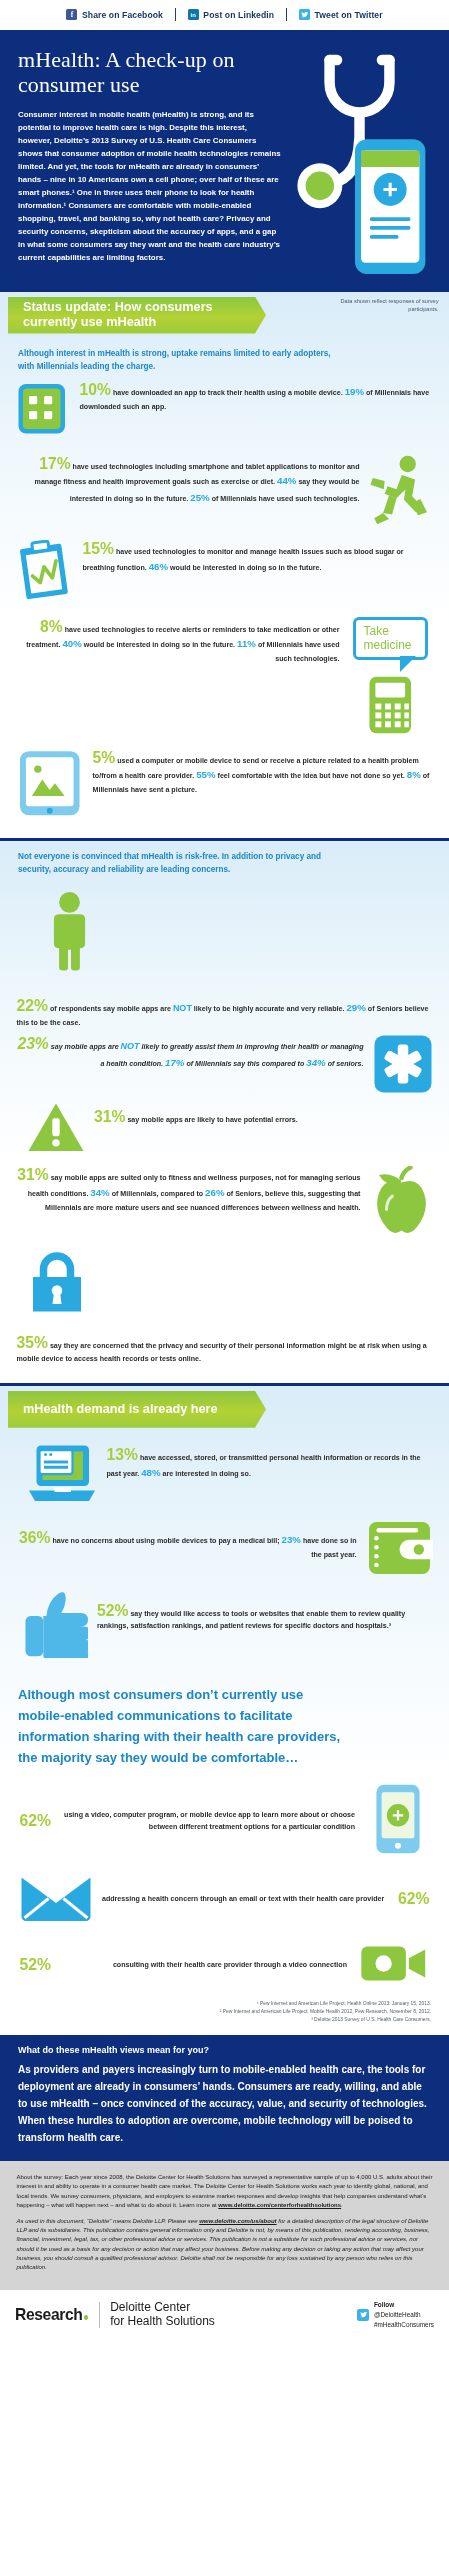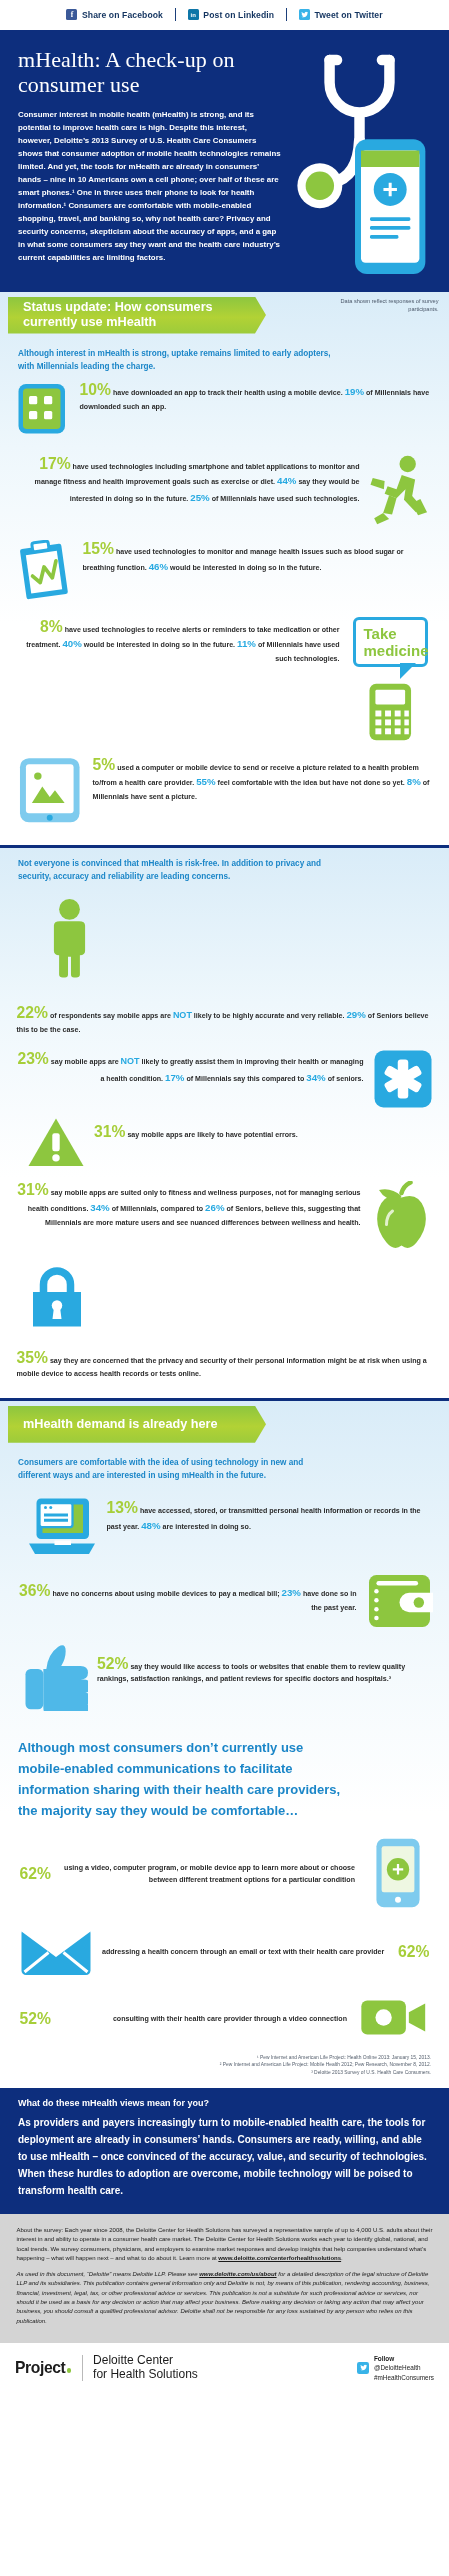--- a/index.html
+++ b/index.html
@@ -61,21 +61,21 @@
   .stat.right { flex-direction:row-reverse; }
   .stat .icon { flex:0 0 auto; display:flex; align-items:flex-start; justify-content:center;}
   .stat .txt { font-size:7.1px; line-height:1.75; color:#2b2b2b; font-weight:700; flex:1; padding-top:1.5px;}
   .stat.right .txt { text-align:right; }
   .big { font-size:15.7px; font-weight:700; color:#a6ce39; line-height:1; }
   .blue { color:#27a9e1; font-weight:700; font-size:9.7px; }
   .not { color:#27a9e1; font-weight:700; font-size:9px; }
 
   
   .bubble { position:relative; background:#fff; border:3.7px solid #29a9e0; border-radius:6px;
-            padding:4.5px 7.5px; color:#8dc63f; font-weight:700; font-size:15px; line-height:1.15;
+            padding:4.5px 7.5px; color:#8dc63f; font-weight:400; font-size:12px; line-height:1.15;
             width:75px; }
   .bubble:after { content:""; position:absolute; right:9px; bottom:-15px; width:0;height:0;
             border-left:0 solid transparent; border-right:16.5px solid transparent;
             border-top:16.5px solid #29a9e0; }
 
   
   .subnote { font-size:13px; color:#1b86c8; font-weight:700; line-height:1.6;
              padding:9px 18px 4.5px 18px; max-width:359px;}
   .pair { display:flex; align-items:center; gap:10.5px; padding:3px 19.5px 1.5px 19.5px; }
   .pair.rev { flex-direction:row-reverse; }
@@ -274,21 +274,21 @@
           <svg width="49" height="81" viewBox="0 0 66 108">
             <circle cx="33" cy="16" r="14" fill="#8dc63f"></circle>
             <path d="M12 38 q0 -6 8 -6 h26 q8 0 8 6 v34 q0 6 -7 6 v26 q0 4 -5 4 h-3 q-4 0 -4 -4 v-24 h-4 v24 q0 4 -4 4 h-3 q-5 0 -5 -4 v-26 q-7 0 -7 -6 z" fill="#8dc63f"></path>
           </svg>
         </div>
         <div class="txt" style="padding-top:18px;">
           <span class="big">22%</span><span> of respondents say mobile apps are </span><span class="not">NOT</span><span> likely to be highly accurate and very reliable. </span><span class="blue">29%</span><span> of Seniors believe this to be the case.</span>
         </div>
       </div>
 
-      <div class="stat right" style="margin-top:13px;">
+      <div class="stat right" style="margin-top:5px;font-style:italic;">
         <div class="icon">
           <svg width="60" height="60" viewBox="0 0 80 80">
             <rect x="2" y="2" width="76" height="76" rx="12" fill="#29a9e0"></rect>
             <g fill="#ffffff" transform="translate(40,40)">
               <rect x="-7" y="-26" width="14" height="52" rx="4"></rect>
               <rect x="-7" y="-26" width="14" height="52" rx="4" transform="rotate(60)"></rect>
               <rect x="-7" y="-26" width="14" height="52" rx="4" transform="rotate(120)"></rect>
             </g>
           </svg>
         </div>
@@ -342,21 +342,20 @@
   </div>
 
   <div class="rule"></div>
 
   <div class="band blue-grad">
     <div class="banner-wrap">
       <div class="banner one-line">
         <h2>mHealth demand is already here</h2>
       </div>
     </div>
-    <div class="lede">Consumers are comfortable with the idea of using technology in new and different ways and are interested in using mHealth in the future.</div>
 
     <div class="stats">
 
       <div class="stat" style="margin-top:7.5px;">
         <div class="icon" style="margin-left:9px;">
           <svg width="72" height="63" viewBox="0 0 96 84">
             <rect x="14" y="2" width="70" height="54" rx="6" fill="#29a9e0"></rect>
             <rect x="22" y="10" width="54" height="38" fill="#8dc63f"></rect>
             <rect x="18" y="8" width="44" height="32" rx="3" fill="#ffffff" stroke="#29a9e0" stroke-width="3"></rect>
             <circle cx="26" cy="14" r="2" fill="#29a9e0"></circle>
@@ -460,21 +459,21 @@
   </div>
 
   <div class="rule-thin"></div>
 
   <div class="legal">
     <p><span>About the survey: Each year since 2008, the Deloitte Center for Health Solutions has surveyed a representative sample of up to 4,000 U.S. adults about their interest in and ability to operate in a consumer health care market. The Deloitte Center for Health Solutions works each year to identify global, national, and local trends. We survey consumers, physicians, and employers to examine market responses and develop insights that help companies understand what’s happening – what will happen next – and what to do about it. Learn more at </span><a href="#">www.deloitte.com/centerforhealthsolutions</a><span>.</span></p>
     <p class="ital"><span>As used in this document, “Deloitte” means Deloitte LLP. Please see </span><a href="#">www.deloitte.com/us/about</a><span> for a detailed description of the legal structure of Deloitte LLP and its subsidiaries. This publication contains general information only and Deloitte is not, by means of this publication, rendering accounting, business, financial, investment, legal, tax, or other professional advice or services. This publication is not a substitute for such professional advice or services, nor should it be used as a basis for any decision or action that may affect your business. Before making any decision or taking any action that may affect your business, you should consult a qualified professional advisor. Deloitte shall not be responsible for any loss sustained by any person who relies on this publication.</span></p>
   </div>
 
   <div class="footer">
-    <div class="deloitte-logo"><span>Project</span><span class="dot"></span></div>
+    <div class="deloitte-logo"><span>Research</span><span class="dot"></span></div>
     <div class="vbar"></div>
     <div class="dchs">
       <div>Deloitte Center</div>
       <div>for Health Solutions</div>
     </div>
     <div class="follow">
       <span class="tw-ico">
         <svg width="7.5" height="7.5" viewBox="0 0 24 24" fill="#fff">
             <path d="M23 5a9 9 0 0 1-2.6.7A4.5 4.5 0 0 0 22.4 3a9 9 0 0 1-2.9 1.1A4.5 4.5 0 0 0 11.8 8a12.8 12.8 0 0 1-9.3-4.7 4.5 4.5 0 0 0 1.4 6 4.4 4.4 0 0 1-2-.6 4.5 4.5 0 0 0 3.6 4.5 4.5 4.5 0 0 1-2 .1 4.5 4.5 0 0 0 4.2 3.1A9 9 0 0 1 1 18.3a12.7 12.7 0 0 0 6.9 2c8.3 0 12.8-6.9 12.8-12.8v-.6A9 9 0 0 0 23 5z"></path>
           </svg>

